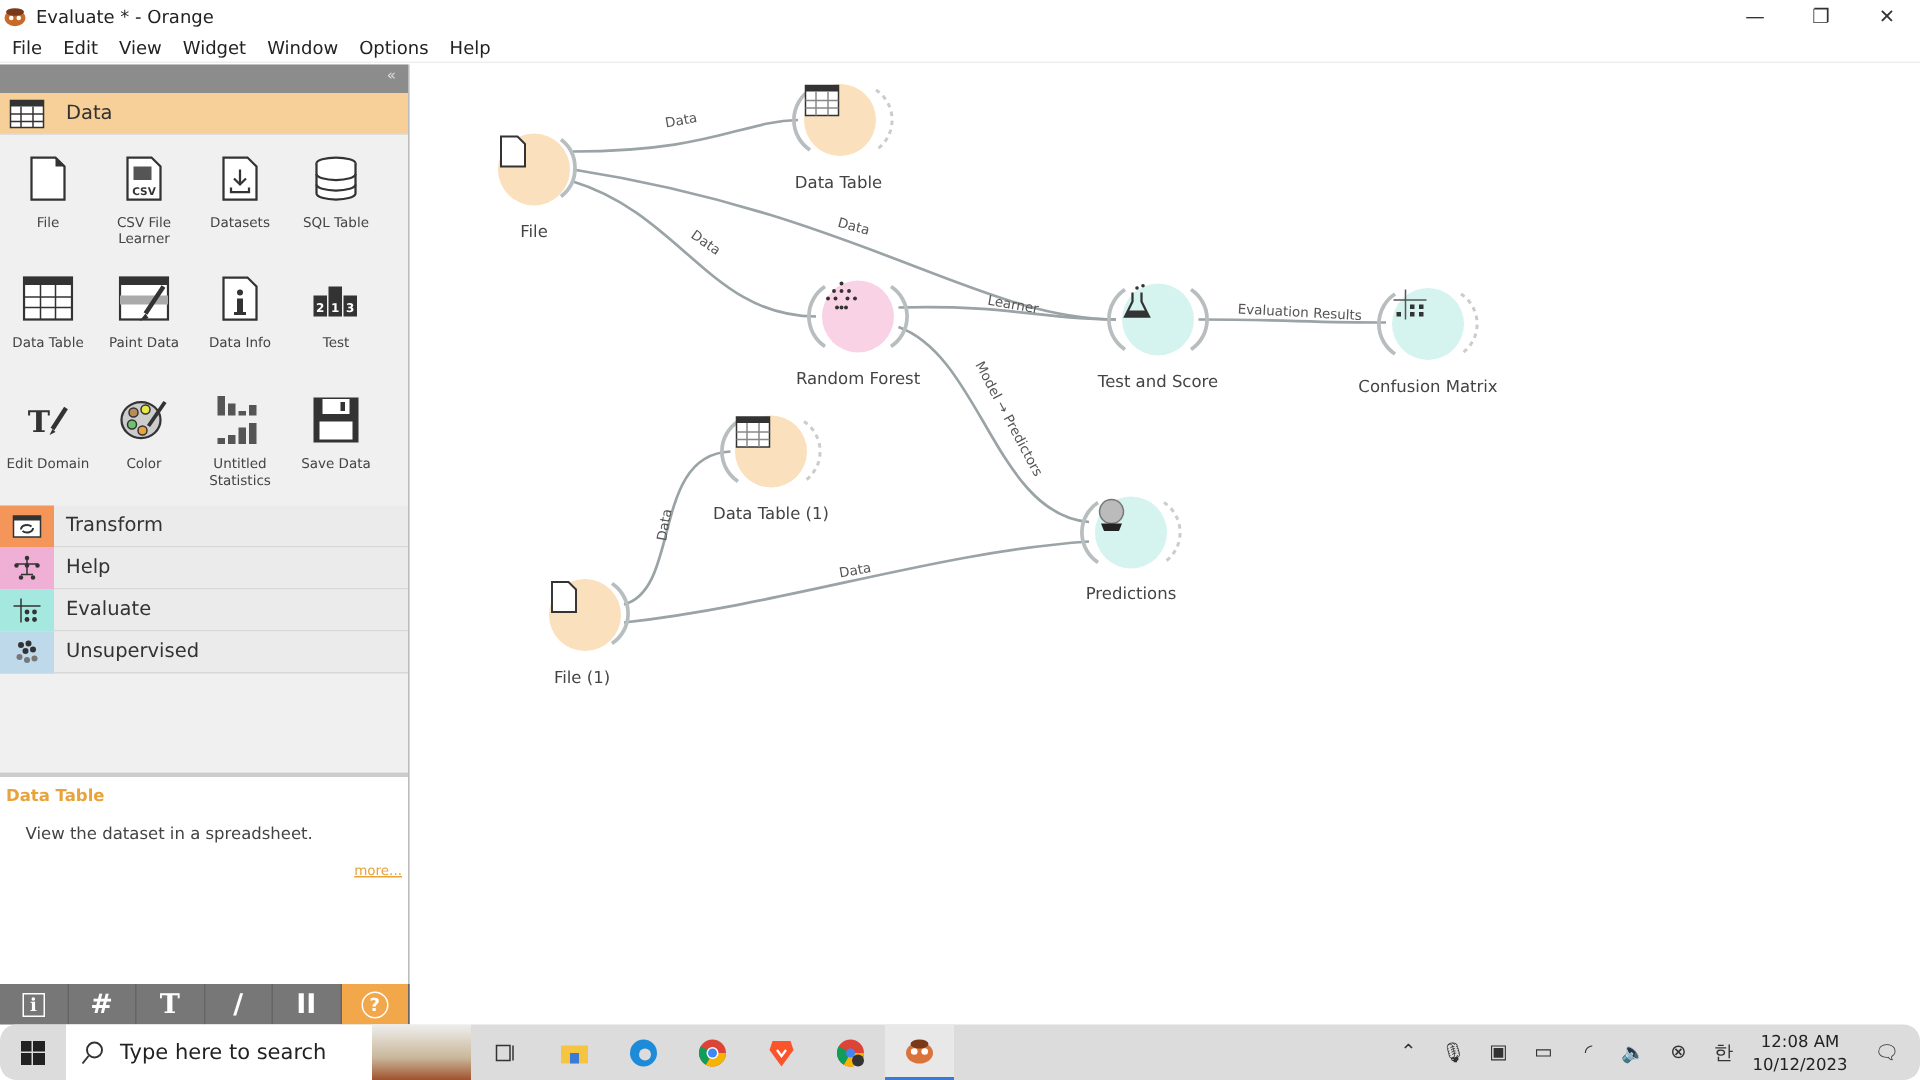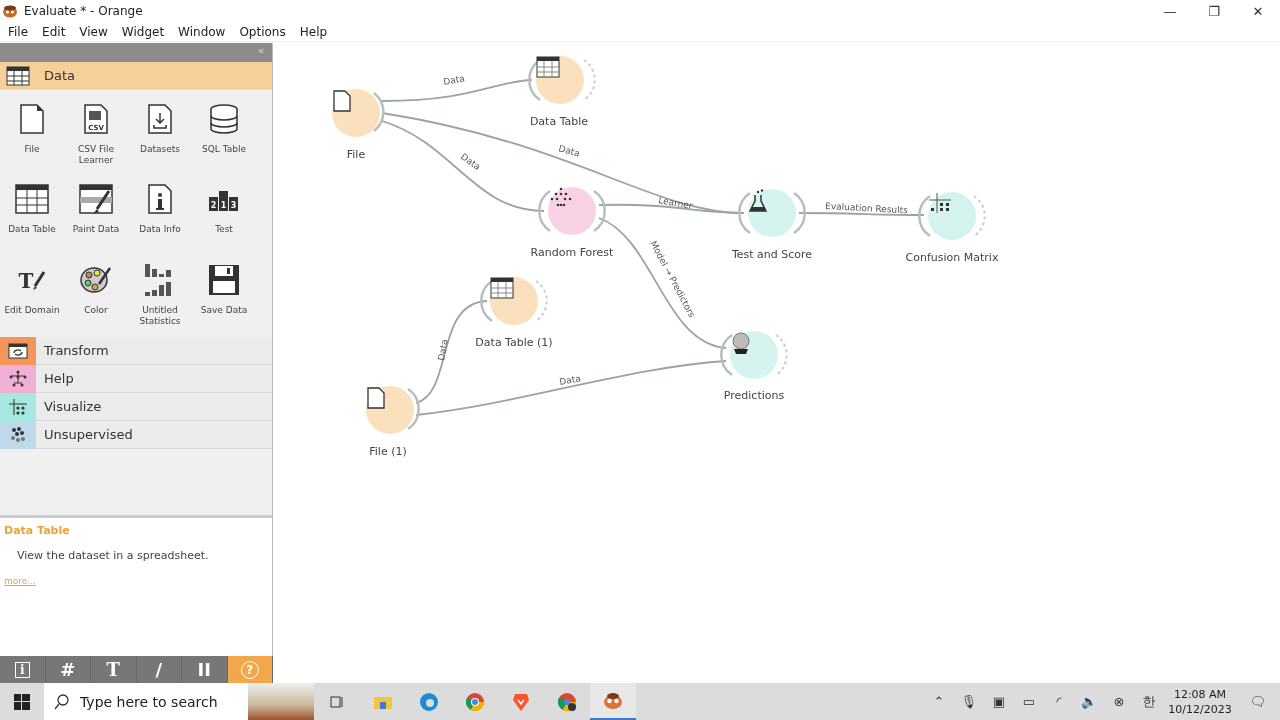--- a/index.html
+++ b/index.html
@@ -21,29 +21,29 @@
   .widget-grid { display: grid; grid-template-columns: repeat(4, 64px); gap: 0; padding: 6px 0 0 0; height: 247px; }
   .widget { height: 79px; display: flex; flex-direction: column; align-items: center; }
   .widget .wicon { width: 36px; height: 38px; margin-top: 4px; display: flex; align-items: center; justify-content: center; }
   .widget .wlabel { font-size: 9px; color: #444; text-align: center; margin-top: 6px; line-height: 11px; }
   .cat-row { height: 28px; display: flex; align-items: center; background: #ebebeb; border-bottom: 1px solid #d8d8d8; }
   .cat-row .sw { width: 36px; height: 28px; display: flex; align-items: center; justify-content: center; }
   .cat-row .cl { margin-left: 8px; font-size: 13px; color: #333; }
   .help-box { position: absolute; left: 0; top: 472px; width: 272px; height: 141px; background: #fff; border-top: 3px solid #ccc; padding: 6px 4px; }
   .help-title { color: #e8a33a; font-weight: bold; font-size: 11px; }
   .help-desc { font-size: 11px; color: #444; margin-top: 12px; margin-left: 13px; }
-  .help-more { font-size: 9px; color: #e8a33a; text-decoration: underline; margin-top: 14px; display: block; }
+  .help-more { font-size: 9px; color: #e8a33a; text-decoration: underline; margin-top: 14px; display: block; text-align: right; }
   .bottom-toolbar { position: absolute; left: 0; top: 656px; width: 273px; height: 27px; background: #777; display: flex; }
   .bottom-toolbar div { flex: 1; display: flex; align-items: center; justify-content: center; color: #fff; font-size: 18px; font-weight: bold; border-right: 1px solid #666; }
   .bottom-toolbar div.help { background: #f2a84a; }
   .canvas { position: absolute; left: 274px; top: 43px; width: 1006px; height: 640px; background: #fff; }
   .canvas svg { position: absolute; left: 0; top: 0; }
   .node { position: absolute; width: 48px; height: 48px; border-radius: 50%; display: flex; align-items: center; justify-content: center; }
   .node-label { position: absolute; font-size: 11px; color: #444; white-space: nowrap; transform: translateX(-50%); }
-  .taskbar { position: absolute; left: 0; top: 683px; width: 1280px; height: 37px; background: #dcdcdc; display: flex; align-items: center; }
+  .taskbar { position: absolute; left: 0; top: 683px; width: 1280px; height: 37px; background: #dcdcdc; display: flex; align-items: center; border-radius: 11px; }
   .start { width: 44px; height: 37px; display: flex; align-items: center; justify-content: center; }
   .searchbox { width: 270px; height: 37px; background: #fff; display: flex; align-items: center; padding-left: 10px; position: relative; }
   .searchbox .ph { font-size: 14px; color: #222; margin-left: 10px; }
   .tb-icon { width: 46px; height: 37px; display: flex; align-items: center; justify-content: center; }
   .tray { position: absolute; right: 0; top: 0; height: 37px; display: flex; align-items: center; }
   .tray .ti { width: 30px; text-align: center; font-size: 13px; color: #333; }
   .clock { text-align: center; font-size: 11px; color: #222; line-height: 15px; width: 72px; }
 </style>
 </head>
 <body>
@@ -255,21 +255,21 @@
   <div class="cat-row">
     <div class="sw" style="background:#a5e8df">
         <svg width="20" height="18" viewBox="0 0 20 18">
           <path d="M6 1 V17 M1 6 H19" stroke="#333" fill="none"></path>
           <circle cx="10" cy="10" r="1.6" fill="#333"></circle>
           <circle cx="15" cy="10" r="1.6" fill="#333"></circle>
           <circle cx="10" cy="15" r="1.6" fill="#333"></circle>
           <circle cx="15" cy="15" r="1.6" fill="#333"></circle>
         </svg>
       </div>
-    <span class="cl">Visualize</span>
+    <span class="cl">Evaluate</span>
   </div>
   <div class="cat-row">
     <div class="sw" style="background:#bed9ea">
         <svg width="20" height="18" viewBox="0 0 20 18">
           <circle cx="6" cy="4" r="2" fill="#333"></circle>
           <circle cx="11" cy="3" r="2" fill="#333"></circle>
           <circle cx="9" cy="8" r="2" fill="#333"></circle>
           <circle cx="14" cy="7" r="2" fill="#333"></circle>
           <circle cx="5" cy="12" r="2" fill="#777"></circle>
           <circle cx="10" cy="14" r="2" fill="#777"></circle>

